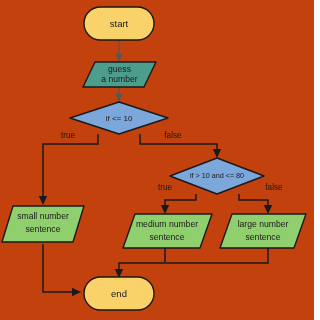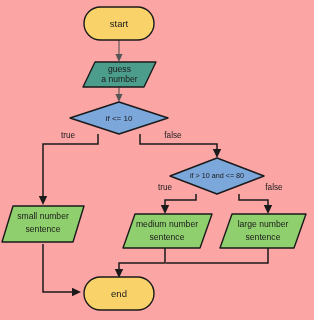--- a/index.html
+++ b/index.html
@@ -8,21 +8,21 @@
     padding: 0;
     background: #ffffff;
   }
   body {
     font-family: "Liberation Sans", "DejaVu Sans", sans-serif;
   }
   #flow-root {
     position: relative;
     width: 314px;
     height: 320px;
-    background: #fca5a5;
+    background: #c2410c;
     overflow: hidden;
   }
   #flow-svg {
     position: absolute;
     left: 0;
     top: 0;
     width: 314px;
     height: 320px;
     display: block;
   }

